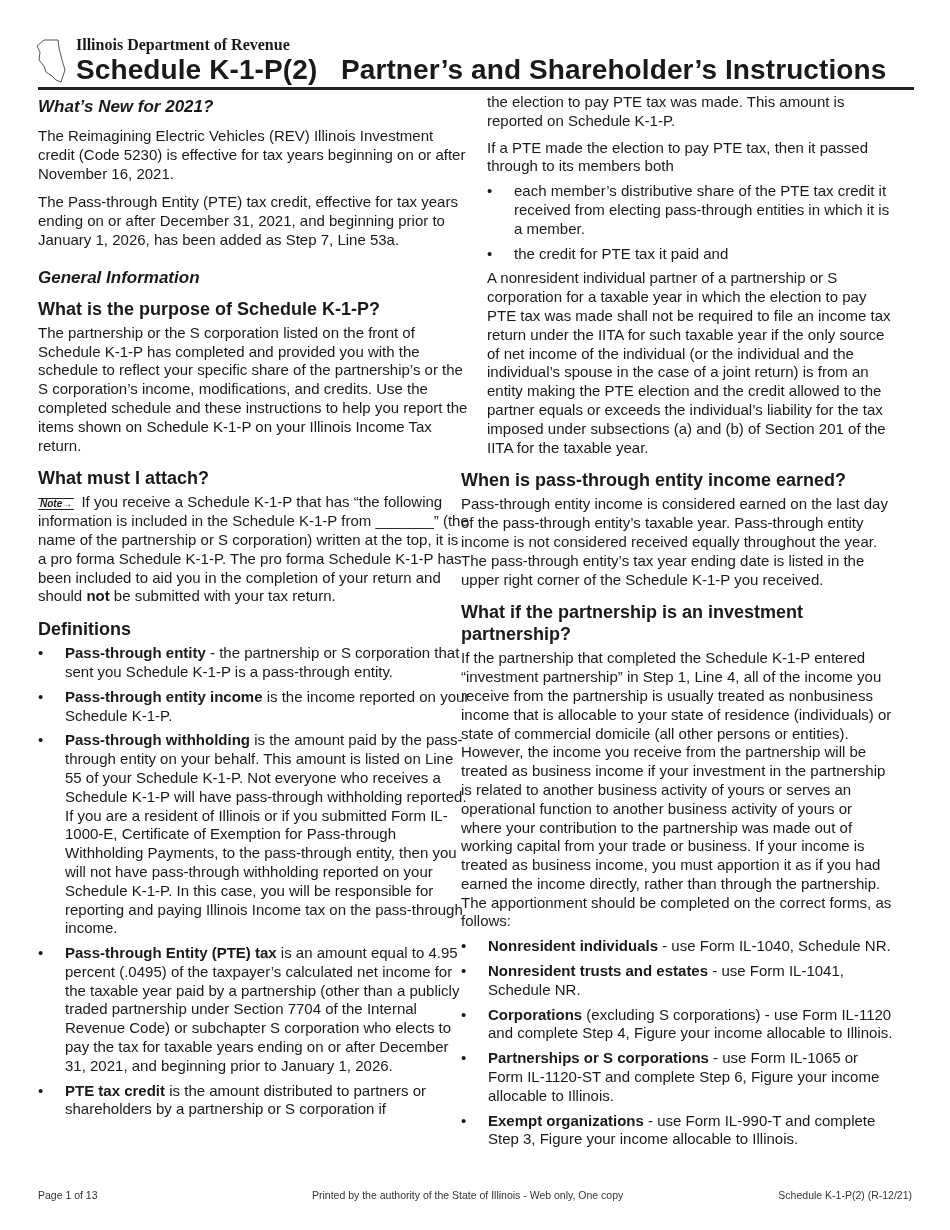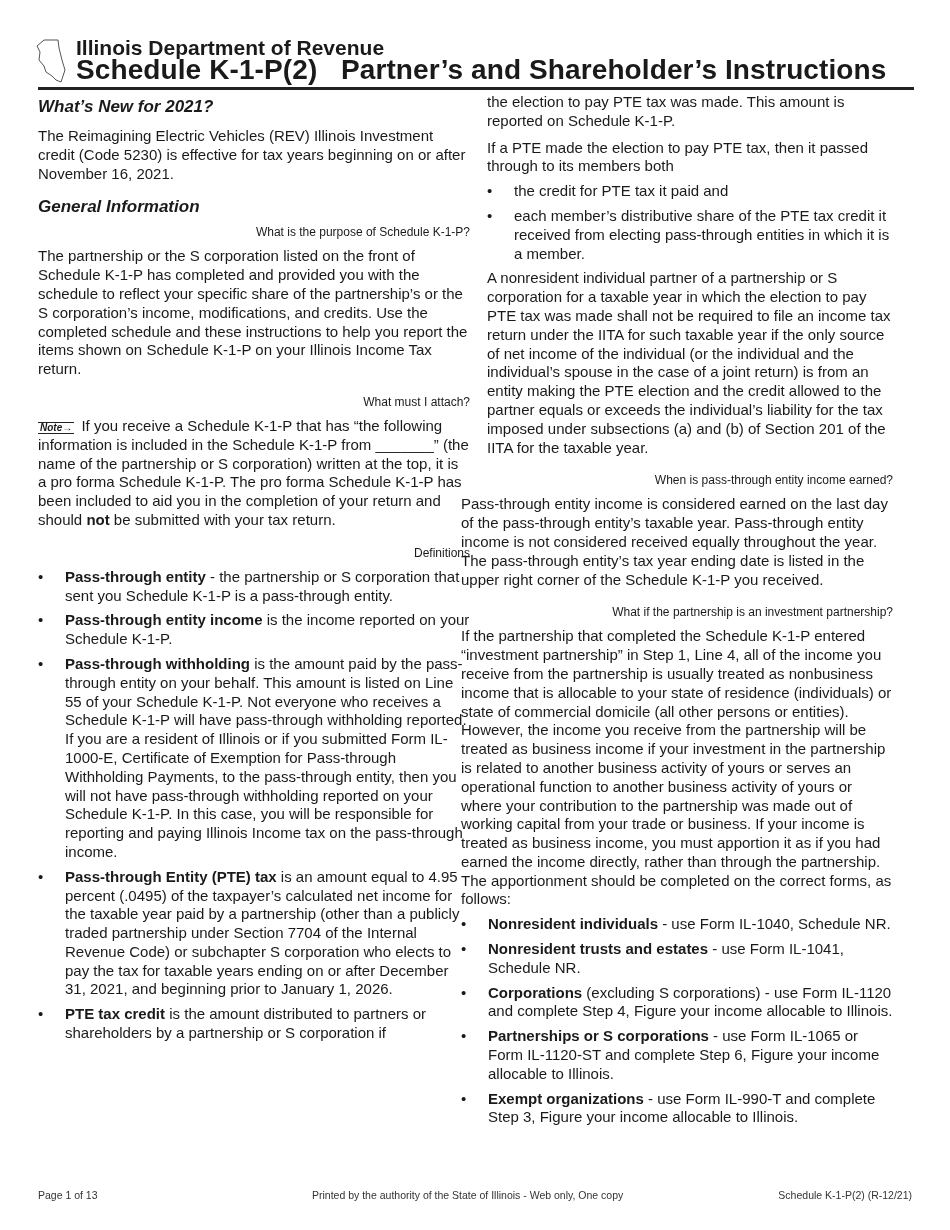--- a/index.html
+++ b/index.html
@@ -1,28 +1,28 @@
 <!DOCTYPE html>
 <html><head>
 <meta charset="utf-8">
 <style>
   html, body { margin:0; padding:0; background:#fff; }
   body { width:950px; height:1230px; position:relative; overflow:hidden;
     font-family:"Liberation Sans", sans-serif; color:#1a1a1a; }
   .header { position:absolute; left:34px; top:34px; width:880px; }
   .logo { position:absolute; left:0; top:4px; width:34px; height:46px; }
-  .dept { position:absolute; left:42px; top:2px; font-size:21px; font-weight:bold; }
+  .dept { position:absolute; left:42px; top:2px; font-size:16px; font-weight:bold;font-family:Liberation Serif, serif; }
   .title { position:absolute; left:42px; top:20px; font-size:28px; font-weight:bold; white-space:nowrap; letter-spacing:0.1px; }
   .rule { position:absolute; left:38px; top:87px; width:876px; height:3px; background:#222; }
   .col { position:absolute; font-size:15px; line-height:18.8px; }
   .colL { left:38px; top:93px; width:432px; }
   .colR { left:461px; top:93px; width:432px; }
   p { margin:0 0 10px 0; }
   h1 { font-size:17px; font-style:italic; font-weight:bold; margin:0 0 6px 0; line-height:28px; }
-  h2 { font-size:12px; font-weight:normal; margin:0 0 4px 0; line-height:22px;text-align:right; }
+  h2 { font-size:18px; font-weight:bold; margin:0 0 4px 0; line-height:22px; }
   ul { list-style:none; margin:0; padding:0; }
   li { position:relative; padding-left:27px; margin-bottom:6px; }
   li::before { content:"•"; position:absolute; left:0; top:0; }
   .note-tag { display:inline-block; font-size:10px; font-weight:bold; font-style:italic; border-bottom:1.5px solid #222; border-top:1.5px solid #222; line-height:10px; padding:0 2px; margin-right:3px; }
   .indent { padding-left:26px; }
   .footer { position:absolute; top:1189px; font-size:10.5px; color:#333; }
 </style>
 </head>
 <body>
 
@@ -31,22 +31,23 @@
     <path d="M10 2 L24 2 L25 10 L28 22 L31 32 L29 38 L27 44 L22 42 L18 38 L12 34 L10 28 L5 22 L6 14 L3 8 Z" fill="none" stroke="#555" stroke-width="1"></path>
   </svg>
   <div class="dept">Illinois Department of Revenue</div>
   <div class="title" style="white-space:pre">Schedule K-1-P(2)   Partner’s and Shareholder’s Instructions</div>
 </div>
 <div class="rule"></div>
 
 <div class="col colL">
   <h1>What’s New for 2021?</h1>
   <p>The Reimagining Electric Vehicles (REV) Illinois Investment credit (Code 5230) is effective for tax years beginning on or after November 16, 2021.</p>
+  <p style="margin-bottom:14px">The Pass-through Entity (PTE) tax credit, effective for tax years ending on or after December 31, 2021, and beginning prior to January 1, 2026, has been added as Step 7, Line 53a.</p>
 
-  <h1 style="margin-bottom:0">General Information</h1>
+  <h1 style="margin-bottom:6px">General Information</h1>
   <h2>What is the purpose of Schedule K-1-P?</h2>
   <p style="margin-bottom:12px">The partnership or the S corporation listed on the front of Schedule K-1-P has completed and provided you with the schedule to reflect your specific share of the partnership’s or the S corporation’s income, modifications, and credits. Use the completed schedule and these instructions to help you report the items shown on Schedule K-1-P on your Illinois Income Tax return.</p>
 
   <h2>What must I attach?</h2>
   <p style="margin-bottom:12px">
     <span class="note-tag"><span>Note</span>→</span><span> If you receive a Schedule K-1-P that has “the following information is included in the Schedule K-1-P from _______” (the name of the partnership or S corporation) written at the top, it is a pro forma Schedule K-1-P. The pro forma Schedule K-1-P has been included to aid you in the completion of your return and should </span><b>not</b><span> be submitted with your tax return.</span>
   </p>
 
   <h2>Definitions</h2>
   <ul>
@@ -55,22 +56,22 @@
     <li><b>Pass-through withholding</b><span> is the amount paid by the pass-through entity on your behalf. This amount is listed on Line 55 of your Schedule K-1-P. Not everyone who receives a Schedule K-1-P will have pass-through withholding reported. If you are a resident of Illinois or if you submitted Form IL-1000-E, Certificate of Exemption for Pass-through Withholding Payments, to the pass-through entity, then you will not have pass-through withholding reported on your Schedule K-1-P. In this case, you will be responsible for reporting and paying Illinois Income tax on the pass-through income.</span></li>
     <li><b>Pass-through Entity (PTE) tax</b><span> is an amount equal to 4.95 percent (.0495) of the taxpayer’s calculated net income for the taxable year paid by a partnership (other than a publicly traded partnership under Section 7704 of the Internal Revenue Code) or subchapter S corporation who elects to pay the tax for taxable years ending on or after December 31, 2021, and beginning prior to January 1, 2026.</span></li>
     <li><b>PTE tax credit</b><span> is the amount distributed to partners or shareholders by a partnership or S corporation if</span></li>
   </ul>
 </div>
 
 <div class="col colR">
   <p class="indent" style="margin-bottom:8px">the election to pay PTE tax was made. This amount is reported on Schedule K-1-P.</p>
   <p class="indent" style="margin-bottom:6px">If a PTE made the election to pay PTE tax, then it passed through to its members both</p>
   <ul class="indent">
+    <li>each member’s distributive share of the PTE tax credit it received from electing pass-through entities in which it is a member.</li>
     <li>the credit for PTE tax it paid and</li>
-    <li>each member’s distributive share of the PTE tax credit it received from electing pass-through entities in which it is a member.</li>
   </ul>
   <p class="indent" style="margin-bottom:12px">A nonresident individual partner of a partnership or S corporation for a taxable year in which the election to pay PTE tax was made shall not be required to file an income tax return under the IITA for such taxable year if the only source of net income of the individual (or the individual and the individual’s spouse in the case of a joint return) is from an entity making the PTE election and the credit allowed to the partner equals or exceeds the individual’s liability for the tax imposed under subsections (a) and (b) of Section 201 of the IITA for the taxable year.</p>
 
   <h2>When is pass-through entity income earned?</h2>
   <p style="margin-bottom:12px">Pass-through entity income is considered earned on the last day of the pass-through entity’s taxable year. Pass-through entity income is not considered received equally throughout the year. The pass-through entity’s tax year ending date is listed in the upper right corner of the Schedule K-1-P you received.</p>
 
   <h2>What if the partnership is an investment partnership?</h2>
   <p style="margin-bottom:6px">If the partnership that completed the Schedule K-1-P entered “investment partnership” in Step 1, Line 4, all of the income you receive from the partnership is usually treated as nonbusiness income that is allocable to your state of residence (individuals) or state of commercial domicile (all other persons or entities). However, the income you receive from the partnership will be treated as business income if your investment in the partnership is related to another business activity of yours or serves an operational function to another business activity of yours or where your contribution to the partnership was made out of working capital from your trade or business. If your income is treated as business income, you must apportion it as if you had earned the income directly, rather than through the partnership. The apportionment should be completed on the correct forms, as follows:</p>
   <ul>
     <li><b>Nonresident individuals</b><span> - use Form IL-1040, Schedule NR.</span></li>

